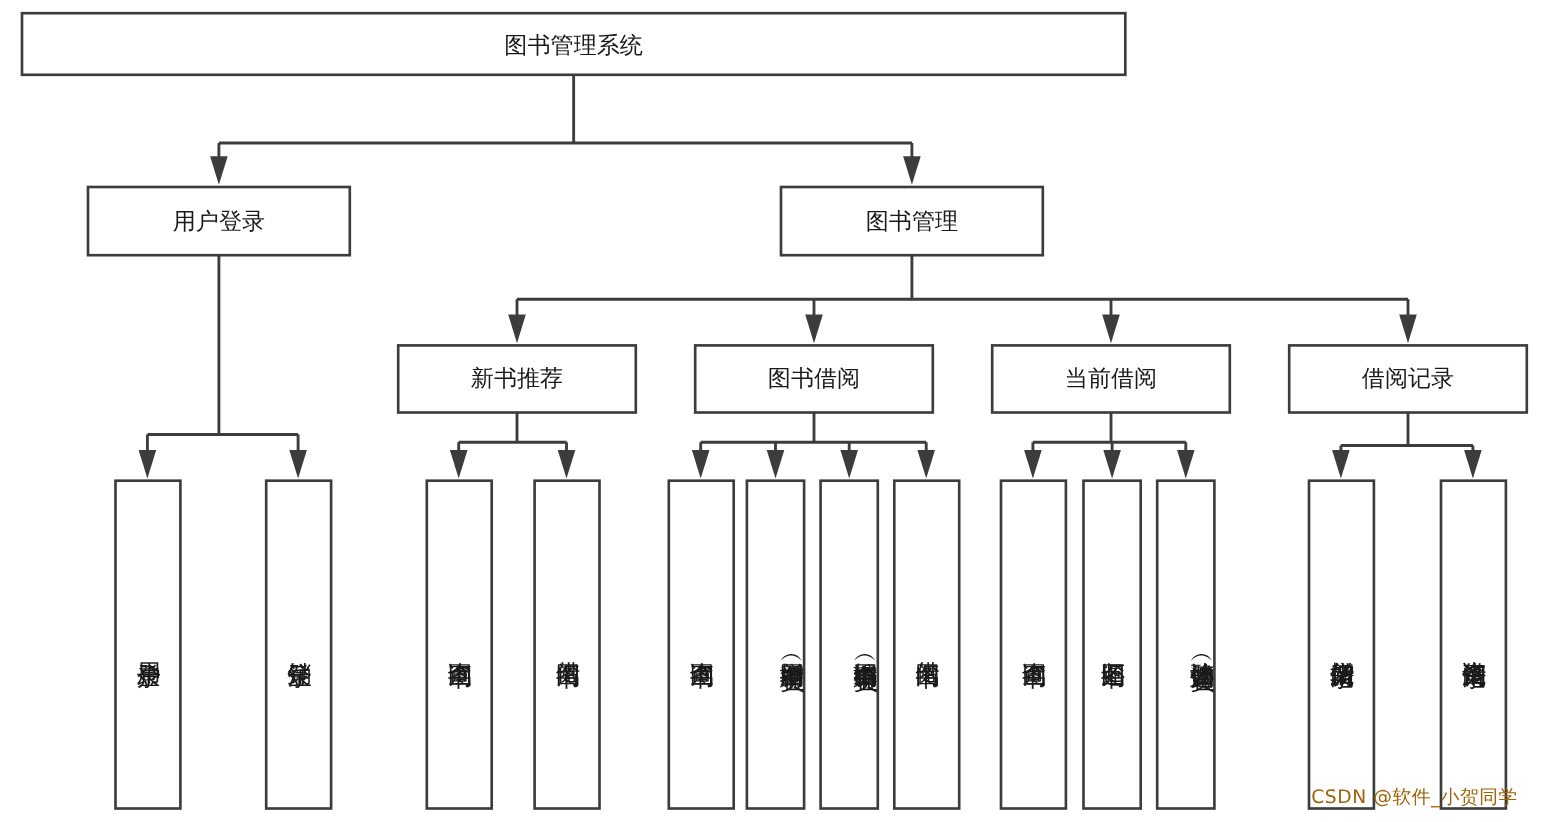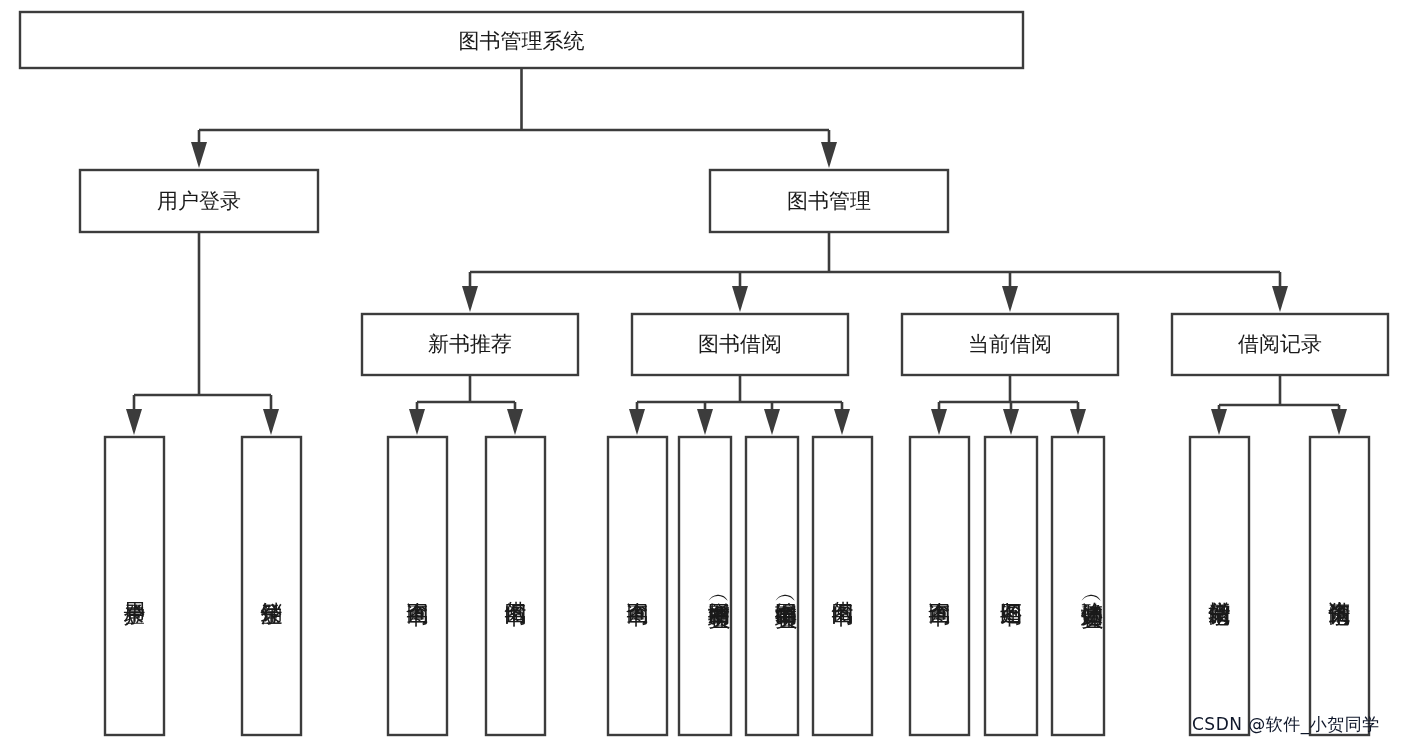--- a/index.html
+++ b/index.html
@@ -66,21 +66,21 @@
     font-family: "DejaVu Sans", "Liberation Sans", sans-serif;
   }
   .leaf-label.center-v {
     align-items: center;
   }
   .watermark {
     position: absolute;
     left: 1192px;
     top: 713px;
     font-size: 17px;
-    color: #0f172a;
+    color: #a16207;
     letter-spacing: 0.5px;
     white-space: nowrap;
     font-family: "DejaVu Sans", "Liberation Sans", sans-serif;
   }
 </style>
 </head>
 <body>
 
 <div id="diagram-root">
 

